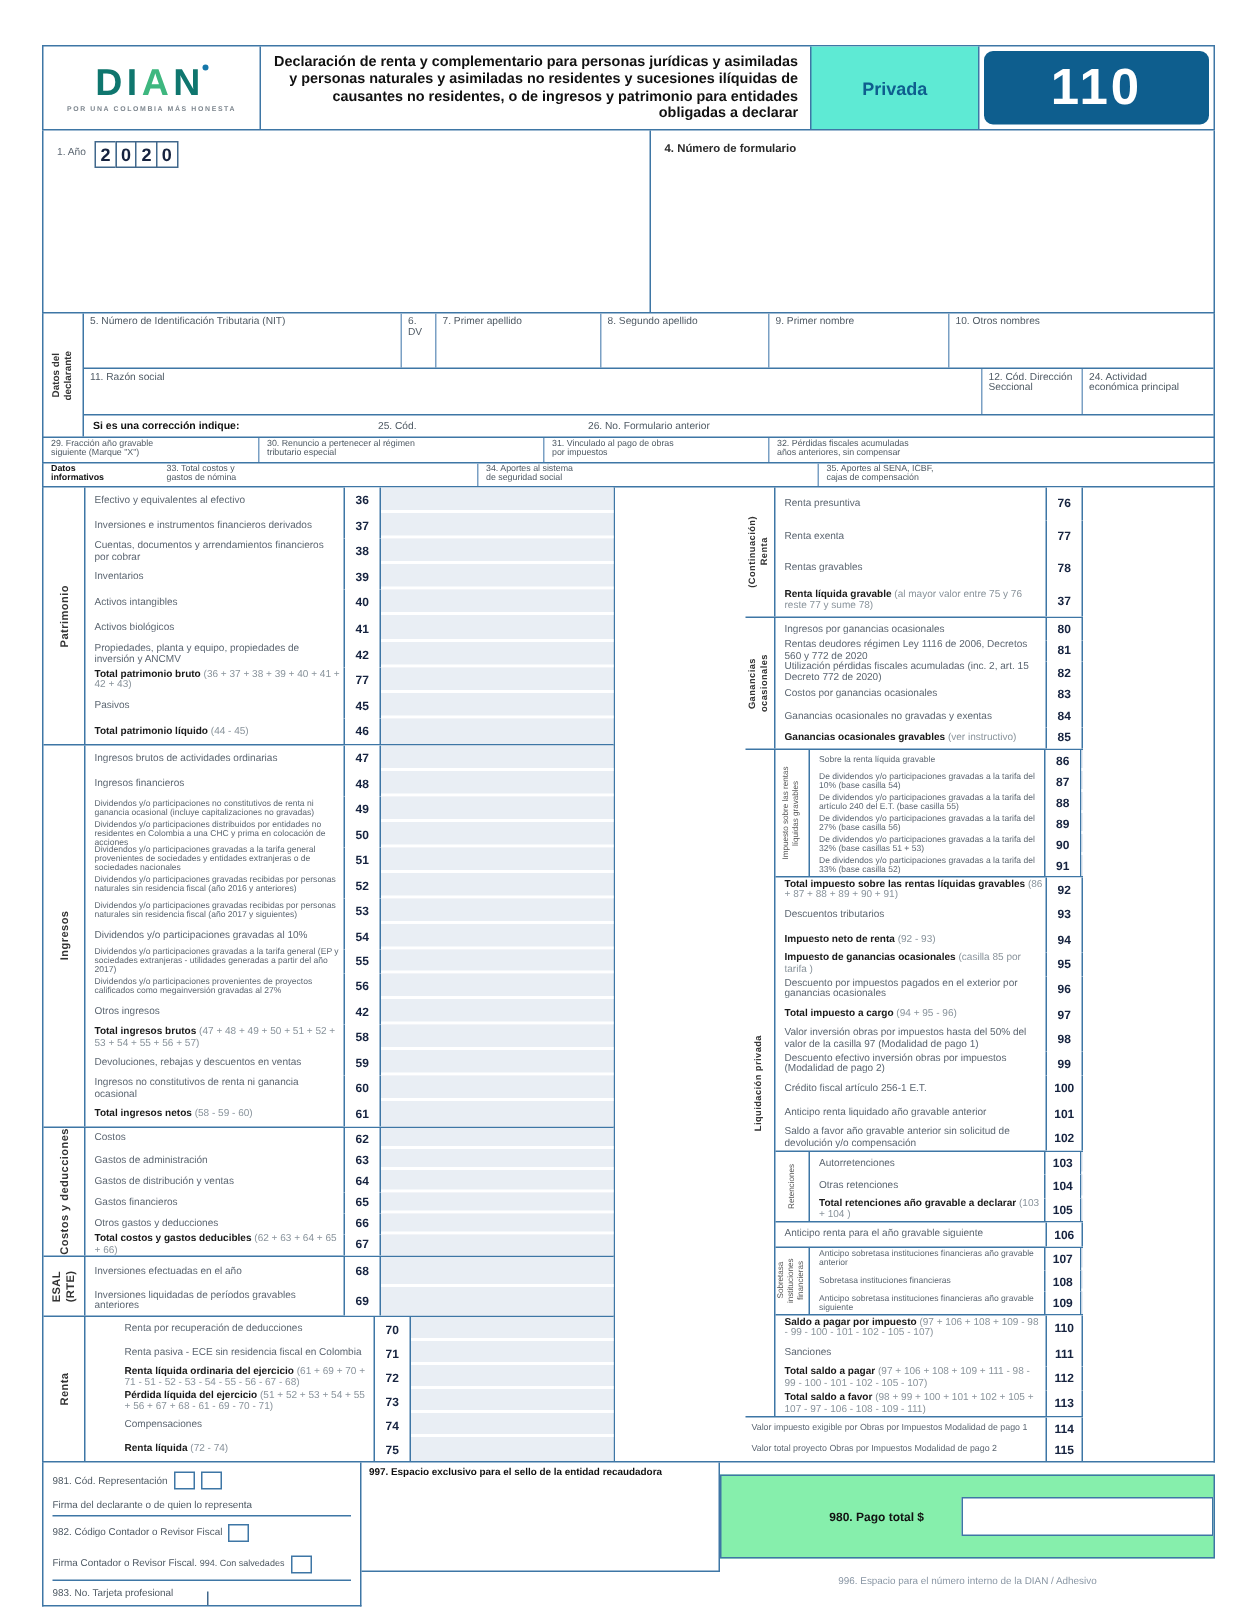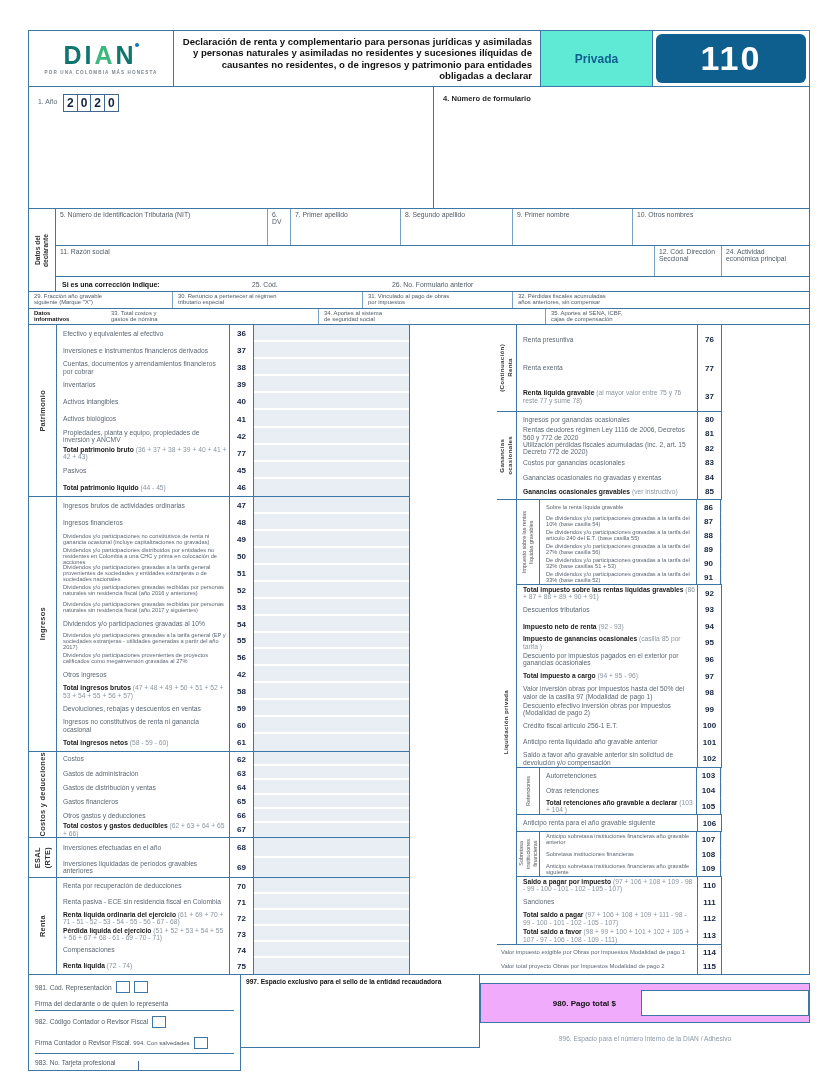--- a/index.html
+++ b/index.html
@@ -85,35 +85,35 @@
   .col-right .flabel{width:180px;}
   .grp{display:flex;min-height:0;border-bottom:1.2px solid var(--b);}
   .grp:last-child{border-bottom:none;}
   .grp-side{width:23px;border-right:1px solid var(--b);display:flex;align-items:center;justify-content:center;}
   .grp-side span{font-size:5.4px;color:#555;line-height:1.25;}
   .grp.withside .flabel{width:156px;}
   .liq-groups{flex:1;display:flex;flex-direction:column;min-width:0;}
   .blk.no-side .flabel{width:200px;padding-left:4px;font-size:5.9px;}
 
   
-  .h-patrimonio{height:172px;} .h-ingresos{height:255px;} .h-costos{height:86px;} .h-esal{height:40px;} .h-renta{flex:1;}
+  .h-patrimonio{height:172px;} .h-ingresos{height:255px;} .h-costos{height:86px;} .h-esal{height:40px;} .h-renta{flex:1;gap:20px;}
   .h-rcont{height:87px;} .h-ganancias{height:88px;} .h-liquidacion{height:445px;} .h-obras{flex:1;}
   .g-impuesto{height:85px;} .g-mid{height:183px;} .g-ret{height:47px;} .g-ant{height:17px;} .g-sob{height:45px;} .g-saldos{flex:1;}
 
   
   .footer{position:relative;height:99px;}
   .f-left{position:absolute;left:0;top:0;width:213px;height:96px;border:1.4px solid var(--b);border-top:none;padding:3px 6px 0;}
   .f-row{display:flex;align-items:center;font-size:6.6px;color:#4f5a64;}
   .f-row .t{white-space:nowrap;}
   .chk{display:inline-block;width:14px;height:12px;border:1.2px solid var(--b);background:#fff;margin-left:4px;}
   .r981{height:18px;} .r-firma1{height:15px;border-bottom:1px solid var(--b);} .r982{height:21px;} .r994{height:22px;border-bottom:1px solid var(--b);} .r983{height:16px;}
   .tick{display:inline-block;width:1px;height:9px;background:#41688c;margin-left:22px;align-self:flex-end;}
   .f-sello{position:absolute;left:213px;top:0;width:239px;height:73px;border:1.4px solid var(--b);border-top:none;border-left:none;padding:3px 5px;font-size:6.6px;font-weight:bold;color:#111;}
   .f-right{position:absolute;left:452px;top:8px;width:330px;}
-  .pago-box{height:40px;border:1.4px solid var(--b);display:flex;align-items:center;background:#f0abfc;gap:15px;}
+  .pago-box{height:56px;border:1.4px solid var(--b);display:flex;align-items:center;background:#86efac;gap:15px;}
   .pago-lbl{width:135px;text-align:right;font-size:8px;font-weight:bold;color:#111;}
   .pago-input{width:168px;height:26px;border:1.2px solid var(--b);background:#fff;margin-left:10px;}
   .num-interno{margin-top:12px;text-align:center;font-size:6.6px;color:#8a97a5;}
 </style>
 </head>
 <body>
 
 <div class="page">
 
   <div class="hdr">
@@ -519,20 +519,27 @@
               <div class="fnum">76</div>
               <div class="fval"></div>
             </div>
             <div class="frow">
               <div class="flabel">
                 <div><span class="lab-text">Renta exenta</span></div>
               </div>
               <div class="fnum">77</div>
               <div class="fval"></div>
             </div>
+            <div class="frow">
+              <div class="flabel">
+                <div><span class="lab-text">Rentas gravables</span></div>
+              </div>
+              <div class="fnum">78</div>
+              <div class="fval"></div>
+            </div>
             <div class="frow bold">
               <div class="flabel">
                 <div><span class="lab-text">Renta líquida gravable</span><span class="formula"> (al mayor valor entre 75 y 76 reste 77 y sume 78)</span></div>
               </div>
               <div class="fnum">37</div>
               <div class="fval"></div>
             </div>
           </div>
       </section>
       <section class="blk h-ganancias">

